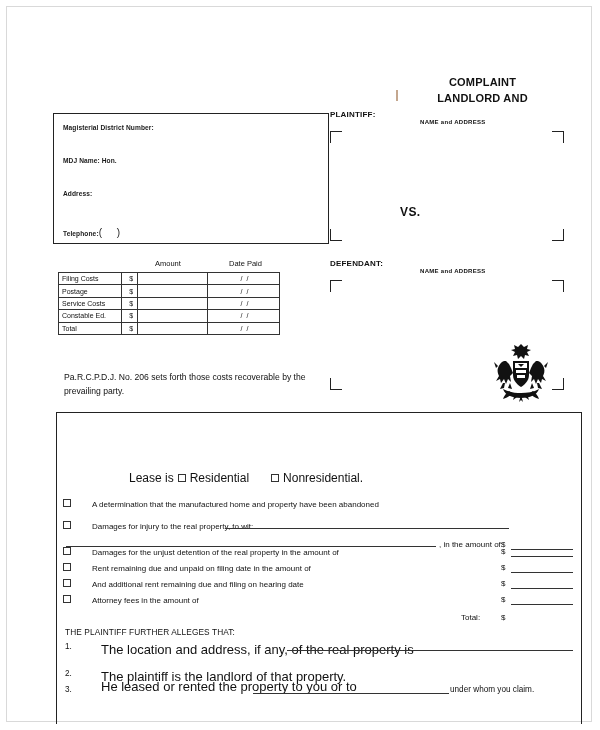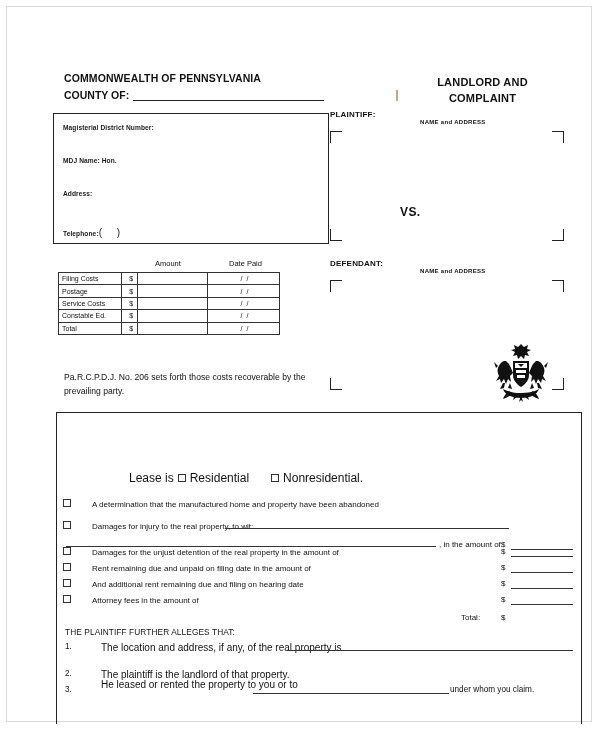--- a/index.html
+++ b/index.html
@@ -94,47 +94,40 @@
 
   .c-unjust{top:134px;}
   .c-rentdue{top:150px;}
   .c-addrent{top:166px;}
   .c-attorney{top:182px;}
   .total-row{position:absolute;top:200px;width:100%;}
   .total-label{position:absolute;left:404px;font-size:8px;font-weight:normal;}
   .total-dol{position:absolute;left:444px;font-size:8px;}
 
   .alleges{position:absolute;left:8px;top:214px;font-size:8.3px;letter-spacing:.1px;}
-  .alg{position:absolute;font-size:10px;}
+  .alg{position:absolute;font-size:13px;}
   .alg-num{position:absolute;font-size:8.2px;}
   .a1-num{left:8px;top:229px;} .a1-txt{left:44px;top:229px;}
   .a1-rule{position:absolute;left:230px;top:237px;width:286px;border-bottom:1.1px solid #333;}
   .a2-num{left:8px;top:256px;} .a2-txt{left:44px;top:256px;}
   .a3-num{left:8px;top:272px;} .a3-txt{left:44px;top:266px;}
   .a3-rule{position:absolute;left:196px;top:280px;width:196px;border-bottom:1.1px solid #333;}
   .a3-tail{position:absolute;left:393px;top:272px;font-size:8.2px;}
 </style>
 </head>
 <body>
 
 <div class="sheet">
 
   <div class="page-frame"></div>
 
-  <div class="hdr-left">
-    <div class="hdr-commonwealth">COMMONWEALTH OF PENNSYLVANIA</div>
-    <div class="hdr-county-row">
-      <span class="hdr-county">COUNTY OF:</span>
-      <span class="county-rule"></span>
-    </div>
-  </div>
 
   <div class="hdr-title">
+    <div>COMPLAINT</div>
     <div>LANDLORD AND</div>
-    <div>COMPLAINT</div>
   </div>
   <div class="scan-tick"></div>
 
   <div class="mdj-box">
     <div class="mdj-line mdj-l1">Magisterial District Number:</div>
     <div class="mdj-line mdj-l2">MDJ Name: Hon.</div>
     <div class="mdj-line mdj-l3">Address:</div>
     <div class="mdj-line mdj-l4">
       <span>Telephone:</span><span class="tel-paren">(          )</span>
     </div>

